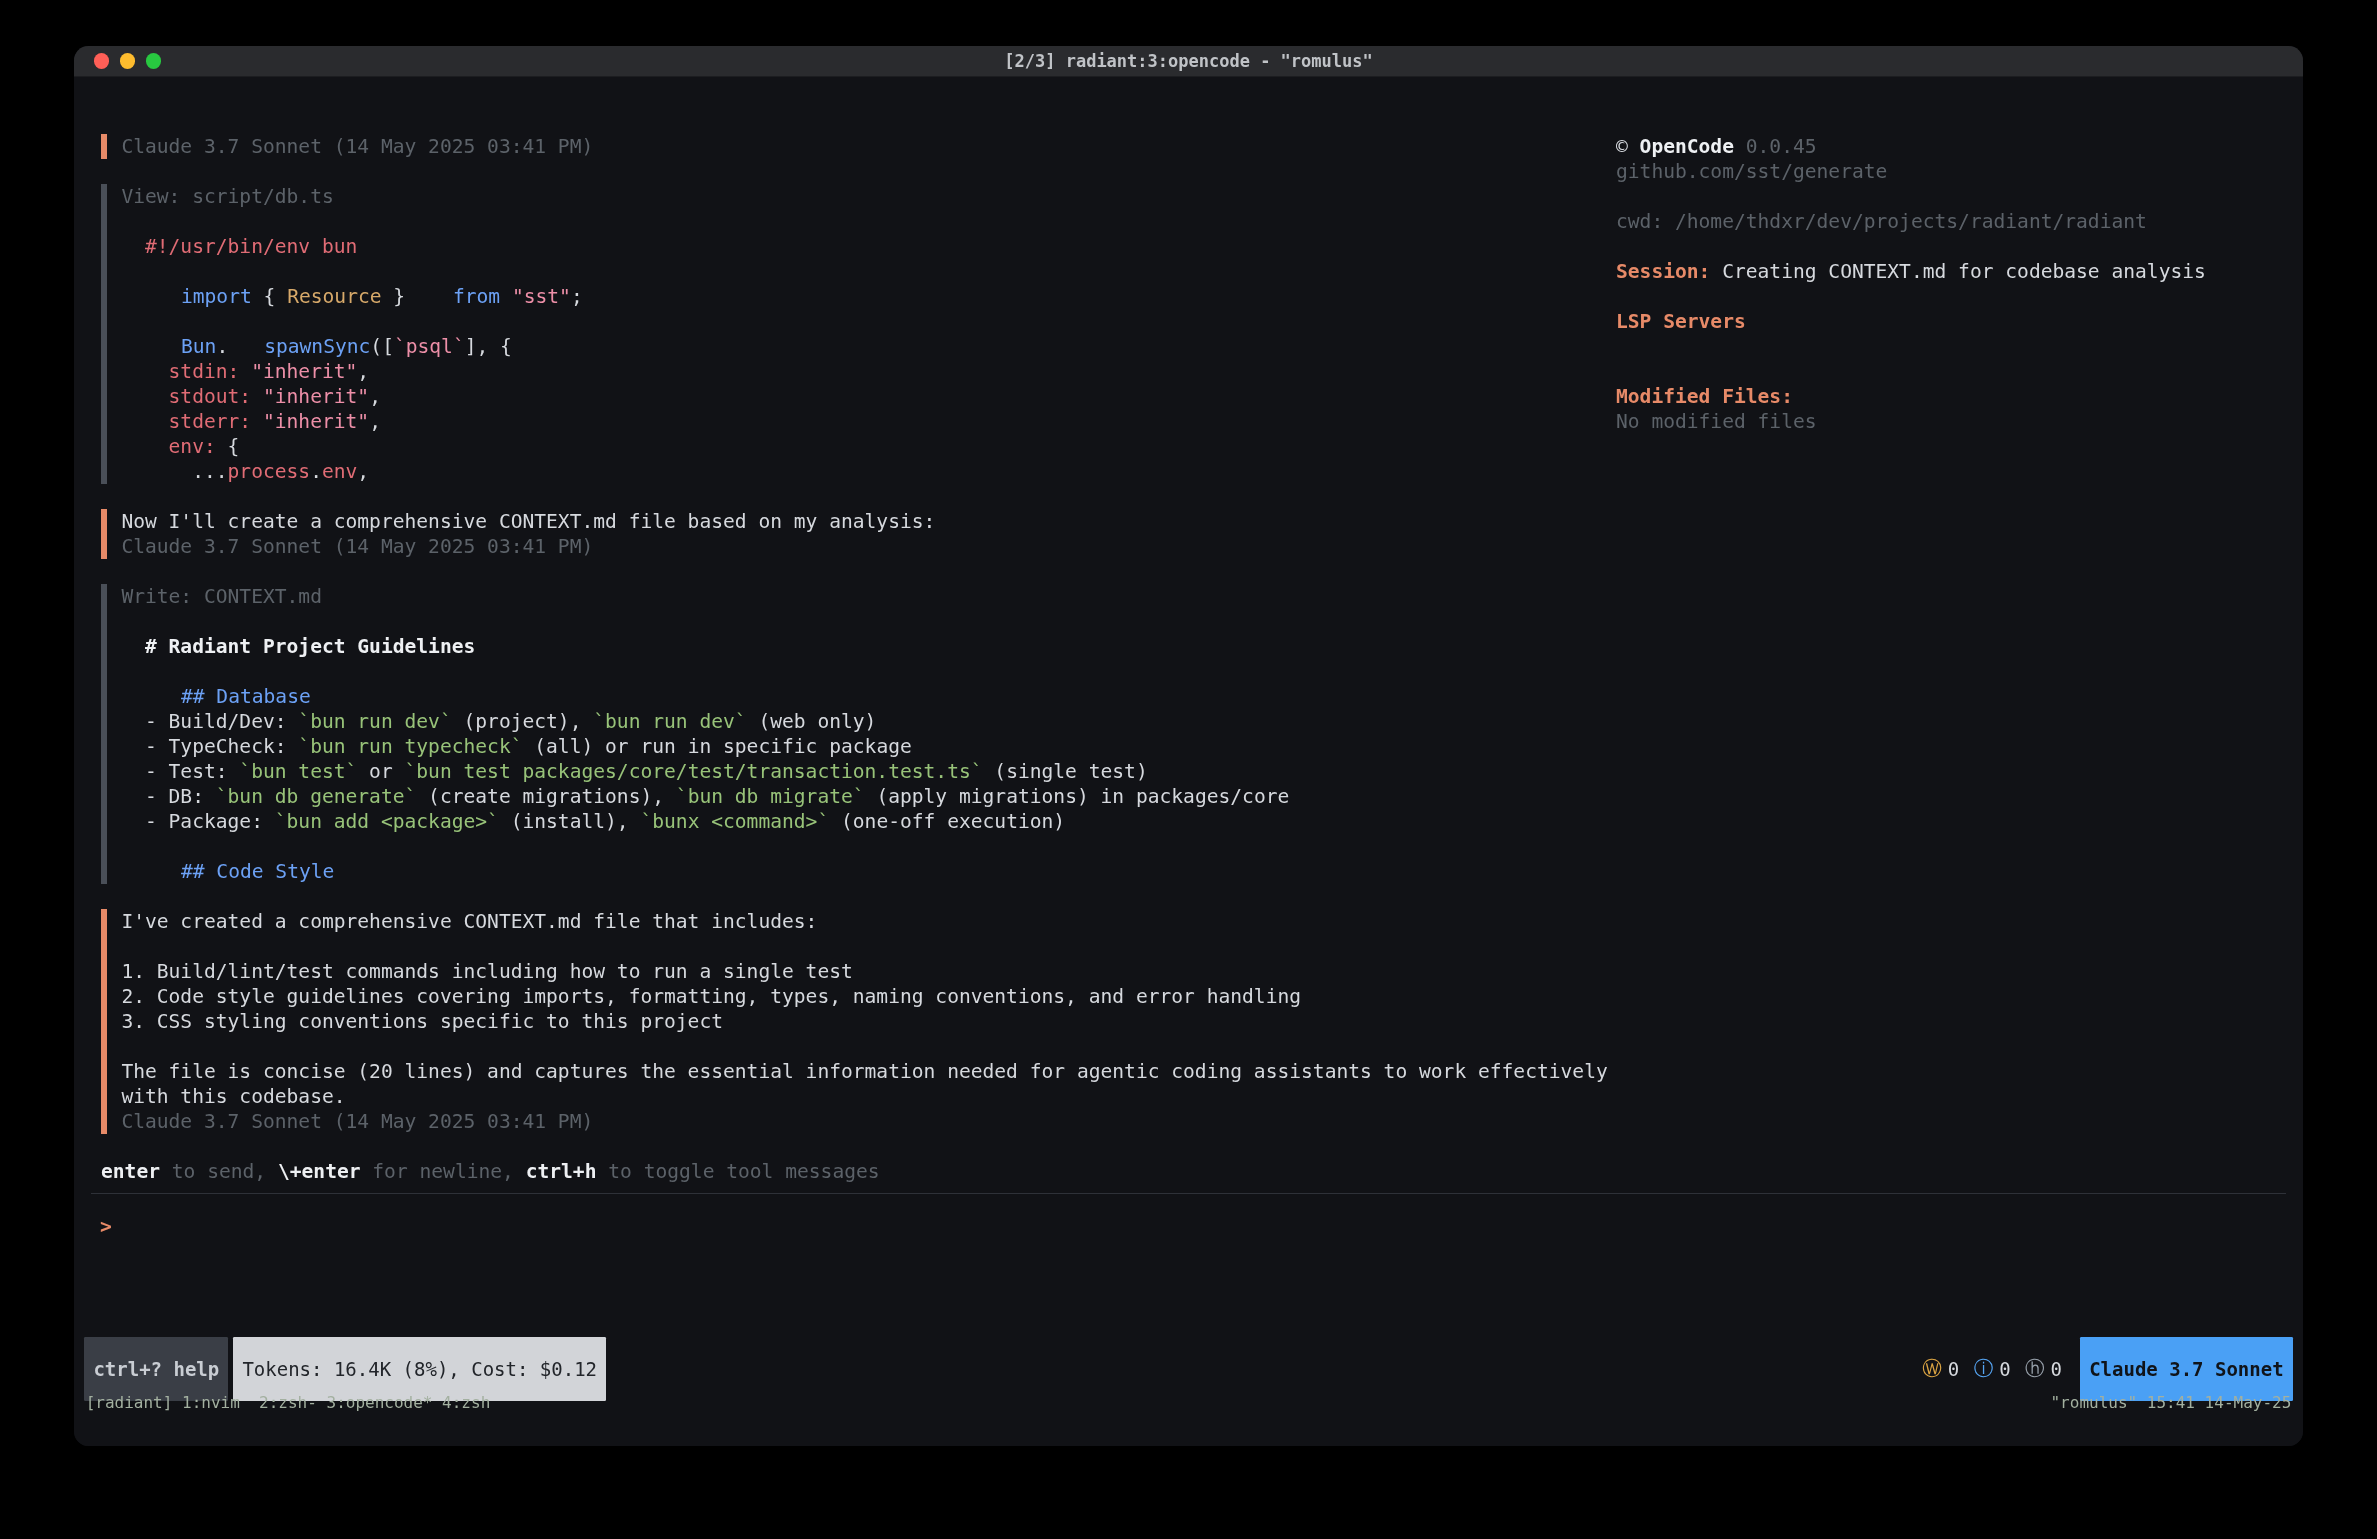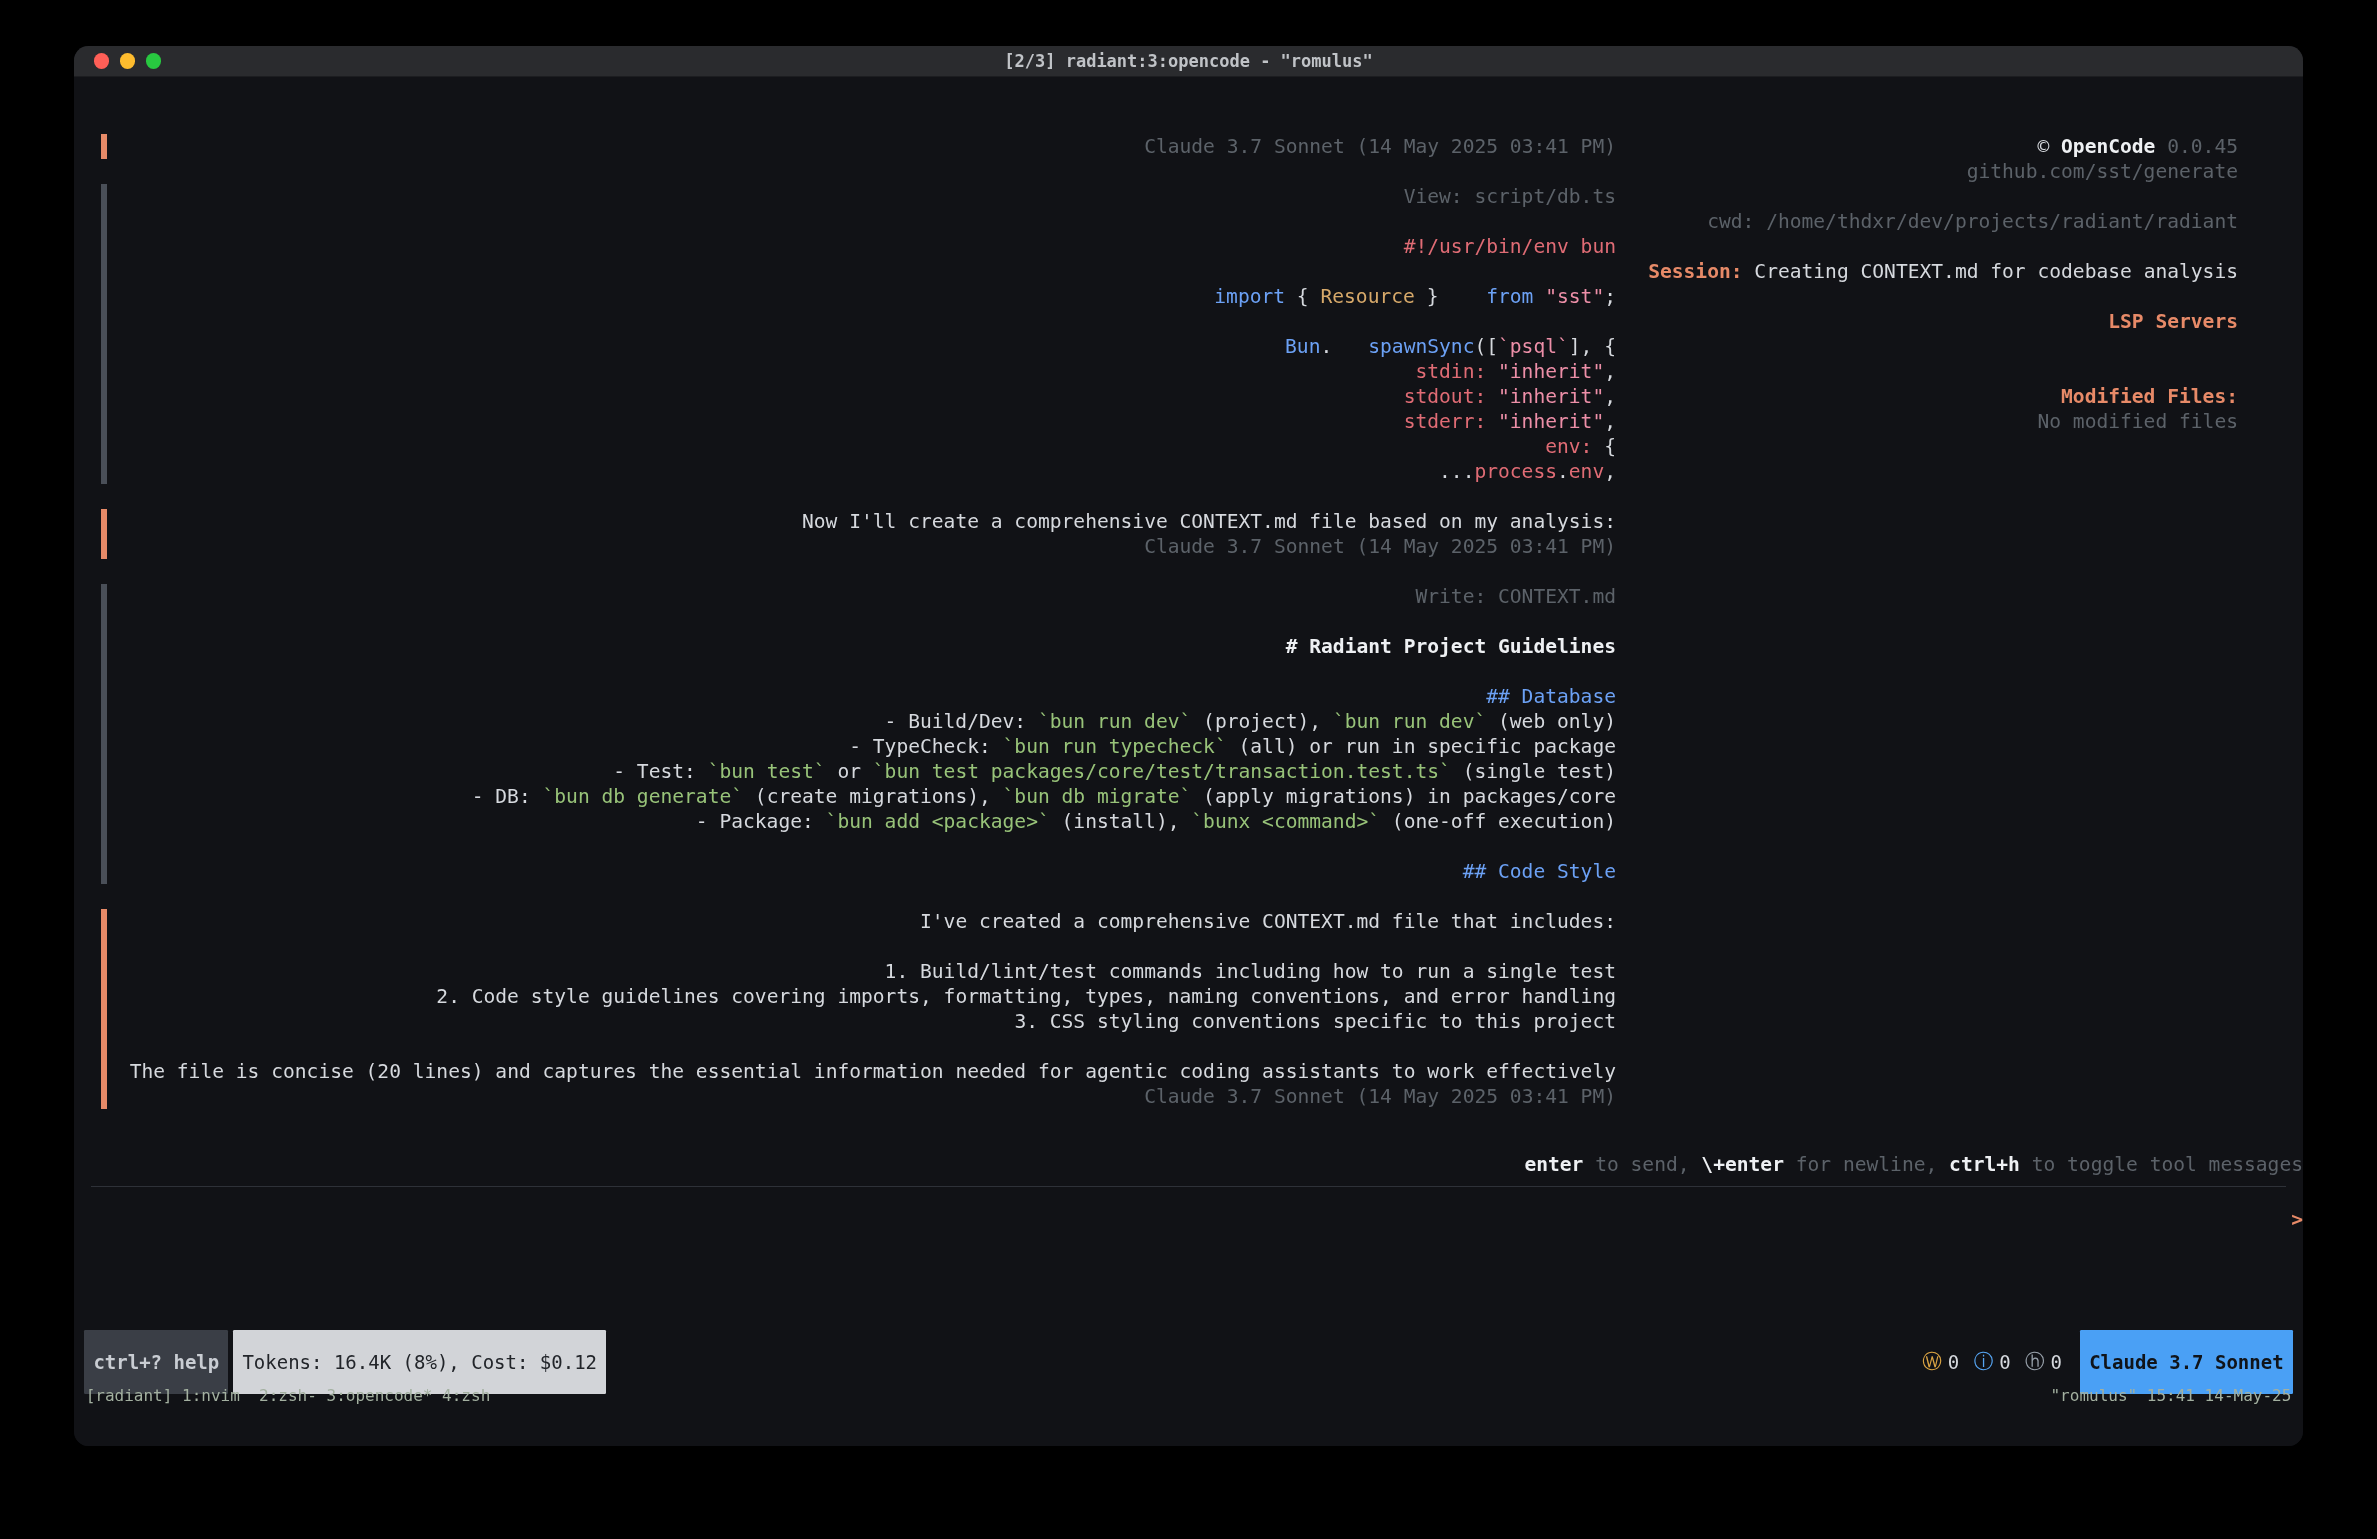--- a/index.html
+++ b/index.html
@@ -6,21 +6,21 @@
   .screen{width:2377px;height:1540px;background:var(--bg);position:relative;overflow:hidden;
           font-family:"DejaVu Sans Mono","Liberation Mono",monospace;}
   .window{position:absolute;left:74px;top:46px;width:2229px;height:1400px;
           background:var(--window_bg);border-radius:14.4px;overflow:hidden;
           box-shadow:0 19.6px 59px rgba(0,0,0,.75);display:flex;flex-direction:column;}
   .titlebar{height:30px;background:var(--titlebar_bg);display:flex;align-items:center;
             position:relative;flex:0 0 auto;border-bottom:0.7px solid #1c1d20;}
   .traffic{position:absolute;left:19.6px;top:0;height:30px;display:flex;gap:10.4px;align-items:center;}
   .tl{width:15.7px;height:15.7px;border-radius:50%;display:inline-block;}
   .title{flex:1;text-align:center;font-size:17px;font-weight:bold;color:var(--titlebar_text);}
-  .terminal{flex:1;display:flex;flex-direction:column;background:var(--window_bg);padding-bottom:37px;text-align:right;}
+  .terminal{flex:1;display:flex;flex-direction:column;background:var(--window_bg);padding-bottom:37px;}
   .main-row{flex:1;display:flex;overflow:hidden;}
   .chat{flex:1;padding:57px 0 0 27px;font-size:19.6px;line-height:25px;overflow:hidden;}
   .block{border-left:6.5px solid var(--bar_gray);padding-left:14.4px;margin-bottom:25px;}
   .accent-orange{border-left-color:var(--accent);}
   .accent-gray{border-left-color:var(--bar_gray);}
   .line{white-space:pre;min-height:25px;}
   .sidebar{width:622px;flex:0 0 auto;padding:57px 65px 0 0;font-size:19.6px;line-height:25px;}
   .sidebar .line{white-space:pre-wrap;}
   .hint{margin:0 0 9px 27px;font-size:19.6px;line-height:25px;}
   .divider{border-top:1.3px solid var(--divider);margin:0 17px;flex:0 0 auto;}
@@ -104,20 +104,21 @@
               <div class="line"><span class="c-fg">  </span><span class="c-blue">## Code Style</span></div>
             </div>
             <div class="block accent-orange">
               <div class="line"><span class="c-fg">I've created a comprehensive CONTEXT.md file that includes:</span></div>
               <div class="line">&nbsp;</div>
               <div class="line"><span class="c-fg">1. Build/lint/test commands including how to run a single test</span></div>
               <div class="line"><span class="c-fg">2. Code style guidelines covering imports, formatting, types, naming conventions, and error handling</span></div>
               <div class="line"><span class="c-fg">3. CSS styling conventions specific to this project</span></div>
               <div class="line">&nbsp;</div>
               <div class="line"><span class="c-fg">The file is concise (20 lines) and captures the essential information needed for agentic coding assistants to work effectively</span></div>
+              <div class="line"><span class="c-fg">with this codebase.</span></div>
               <div class="line"><span class="c-dim">Claude 3.7 Sonnet (14 May 2025 03:41 PM)</span></div>
             </div>
           </div>
         <div class="sidebar">
             <div class="line"><span class="c-fg">© </span><span class="c-bold">OpenCode</span><span class="c-dim"> 0.0.45</span></div>
             <div class="line"><span class="c-dim">github.com/sst/generate</span></div>
             <div class="line">&nbsp;</div>
             <div class="line"><span class="c-dim">cwd: /home/thdxr/dev/projects/radiant/radiant</span></div>
             <div class="line">&nbsp;</div>
             <div class="line"><span class="c-orange">Session:</span><span class="c-fg"> Creating CONTEXT.md for codebase analysis</span></div>

